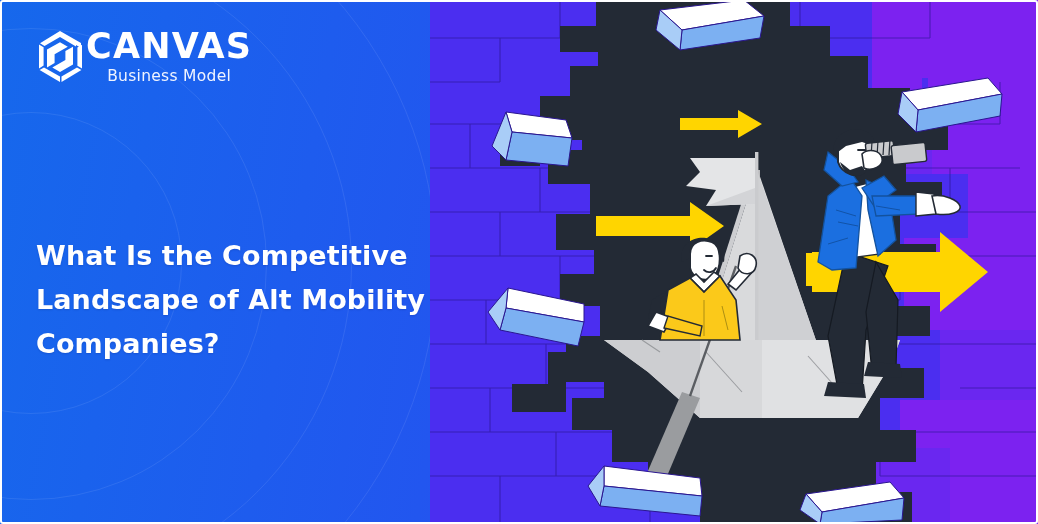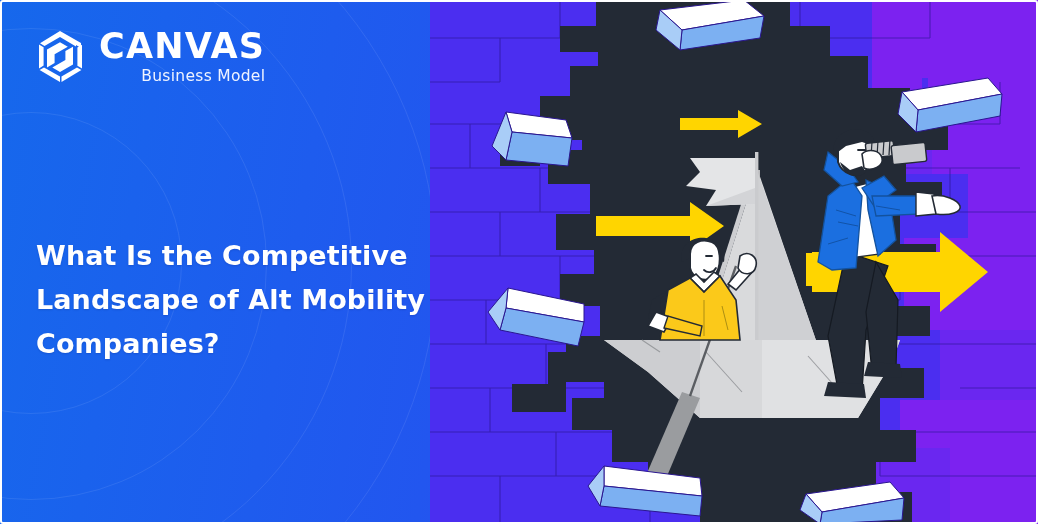--- a/index.html
+++ b/index.html
@@ -15,30 +15,30 @@
   .ring{position:absolute;border:1.5px solid rgba(255,255,255,.085);border-radius:50%;}
   .r1{width:300px;height:300px;left:-120px;top:112px;}
   .r2{width:470px;height:470px;left:-205px;top:28px;}
   .r3{width:640px;height:640px;left:-290px;top:-56px;}
   .r4{width:810px;height:810px;left:-375px;top:-140px;}
   .r5{width:980px;height:980px;left:-460px;top:-224px;}
   .r6{width:1150px;height:1150px;left:-545px;top:-310px;}
   .r7{width:1320px;height:1320px;left:-630px;top:-396px;}
 
   
-  #logo{position:absolute;left:34px;top:29px;display:flex;align-items:center;gap:13px;}
+  #logo{position:absolute;left:34px;top:29px;display:flex;align-items:center;}
   #logo .mark{width:52px;height:56px;flex:0 0 auto;}
   #logo .wordmark{display:flex;flex-direction:column;line-height:1;}
   #logo .brand{
     font-family:"DejaVu Sans",sans-serif;font-weight:700;color:#fff;
     font-size:35px;letter-spacing:1.2px;
   }
   #logo .tagline{
     font-family:"DejaVu Sans",sans-serif;font-weight:400;color:#f0f4ff;
-    font-size:15.5px;letter-spacing:.3px;margin-top:5px;text-align:right;
+    font-size:15.5px;letter-spacing:.3px;margin-top:5px;text-align:center;
   }
 
   
   #headline{
     position:absolute;left:36px;top:216px;width:500px;
     font-family:"DejaVu Sans",sans-serif;font-weight:700;color:#ffffff;
     font-size:27px;line-height:1.62;letter-spacing:.1px;
     text-shadow:0 1px 2px rgba(10,20,90,.18);
   }
 

